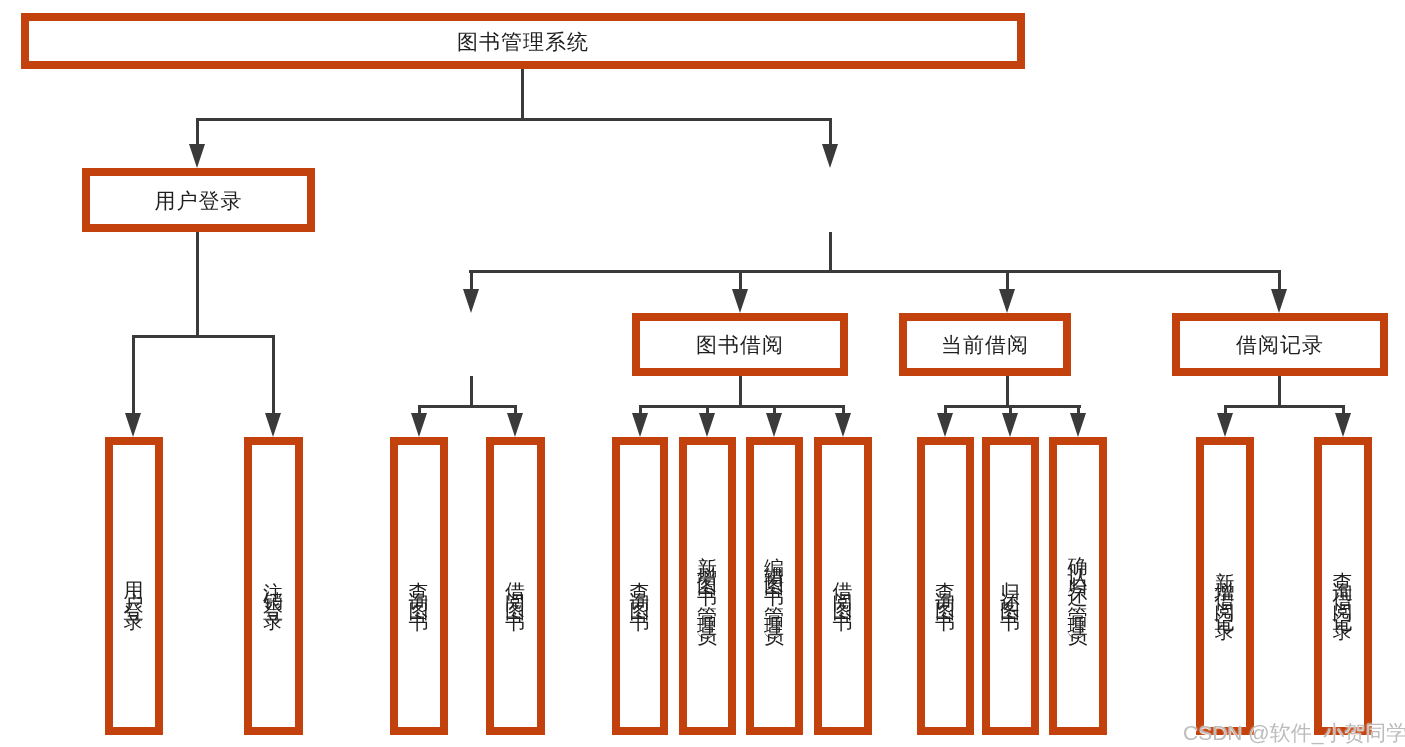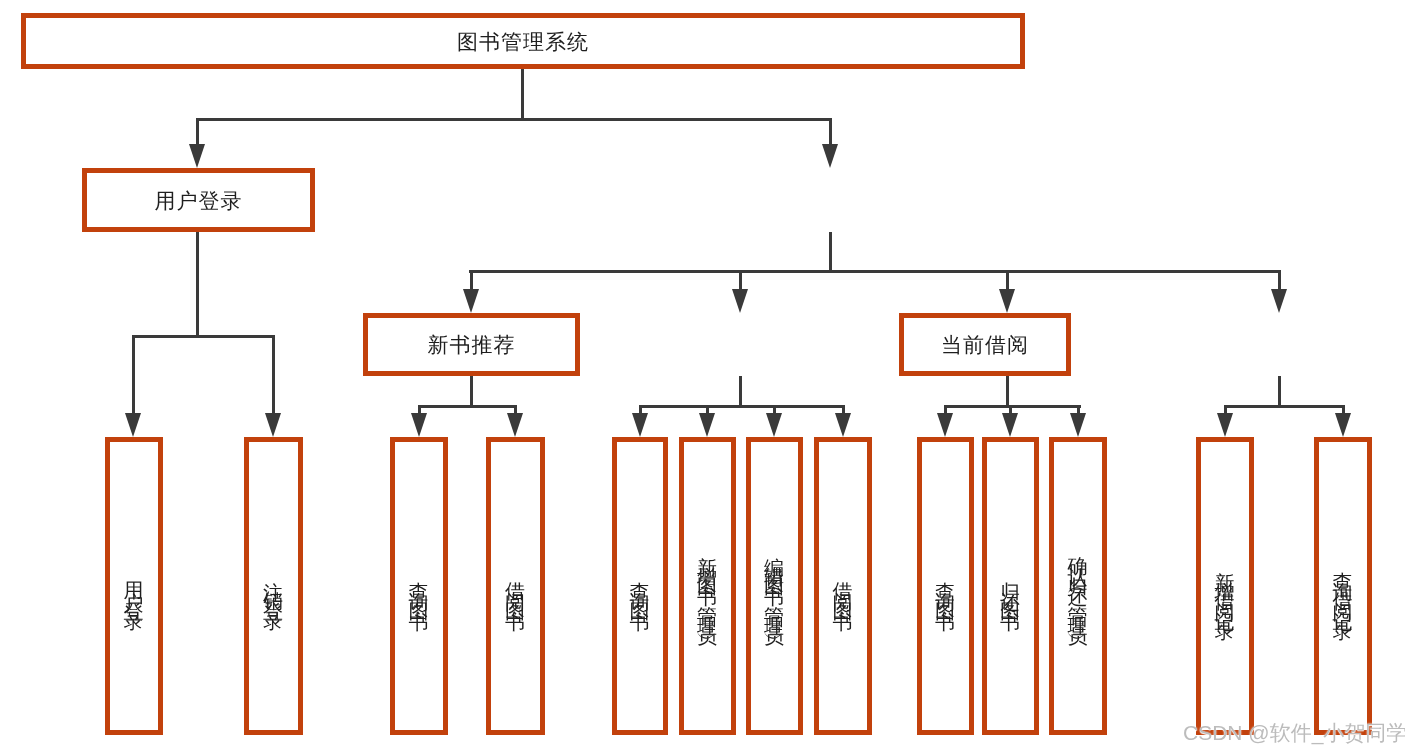--- a/index.html
+++ b/index.html
@@ -3,21 +3,21 @@
 <meta charset="utf-8">
 <title>图书管理系统</title>
 <style>
   * { margin:0; padding:0; box-sizing:border-box; }
   html,body { background:#ffffff; }
   body { font-family:"Liberation Sans","DejaVu Sans",sans-serif; color:#1f1f1f; }
   .canvas {
     position:relative; width:1405px; height:747px; background:#ffffff; overflow:hidden;
   }
   .node {
-    position:absolute; border:5px solid #c2410c; background:#ffffff;
+    position:absolute; border:8px solid #c2410c; background:#ffffff;
     display:flex; align-items:center; justify-content:center;
   }
   .node .lbl { font-size:21px; letter-spacing:1px; line-height:1; color:#1f1f1f; white-space:nowrap; }
   .leaf .lbl {
     writing-mode:vertical-rl; text-orientation:mixed;
     font-size:20px; letter-spacing:10px; line-height:1; white-space:normal;
   }
   .hline { position:absolute; height:3px; background:#3a3a3a; }
   .vline { position:absolute; width:3px;  background:#3a3a3a; }
   .arrow {
@@ -38,29 +38,32 @@
 
   <div class="node" style="left:21px;top:13px;width:1004px;height:56px">
     <span class="lbl">图书管理系统</span>
   </div>
 
   <div class="node" style="left:82px;top:168px;width:233px;height:64px">
     <span class="lbl">用户登录</span>
   </div>
 
 
-  <div class="node" style="left:363px;top:313px;width:217px;height:63px">
-    <span class="lbl">新书推荐</span>
+
+  <div class="node" style="left:632px;top:313px;width:216px;height:63px">
+    <span class="lbl">图书借阅</span>
   </div>
-
 
   <div class="node" style="left:899px;top:313px;width:172px;height:63px">
     <span class="lbl">当前借阅</span>
   </div>
 
+  <div class="node" style="left:1172px;top:313px;width:216px;height:63px">
+    <span class="lbl">借阅记录</span>
+  </div>
 
   <div class="node leaf" style="left:105px;top:437px;width:58px;height:298px">
     <span class="lbl">用户登录</span>
   </div>
 
   <div class="node leaf" style="left:244px;top:437px;width:59px;height:298px">
     <span class="lbl">注销登录</span>
   </div>
 
   <div class="node leaf" style="left:390px;top:437px;width:58px;height:298px">

